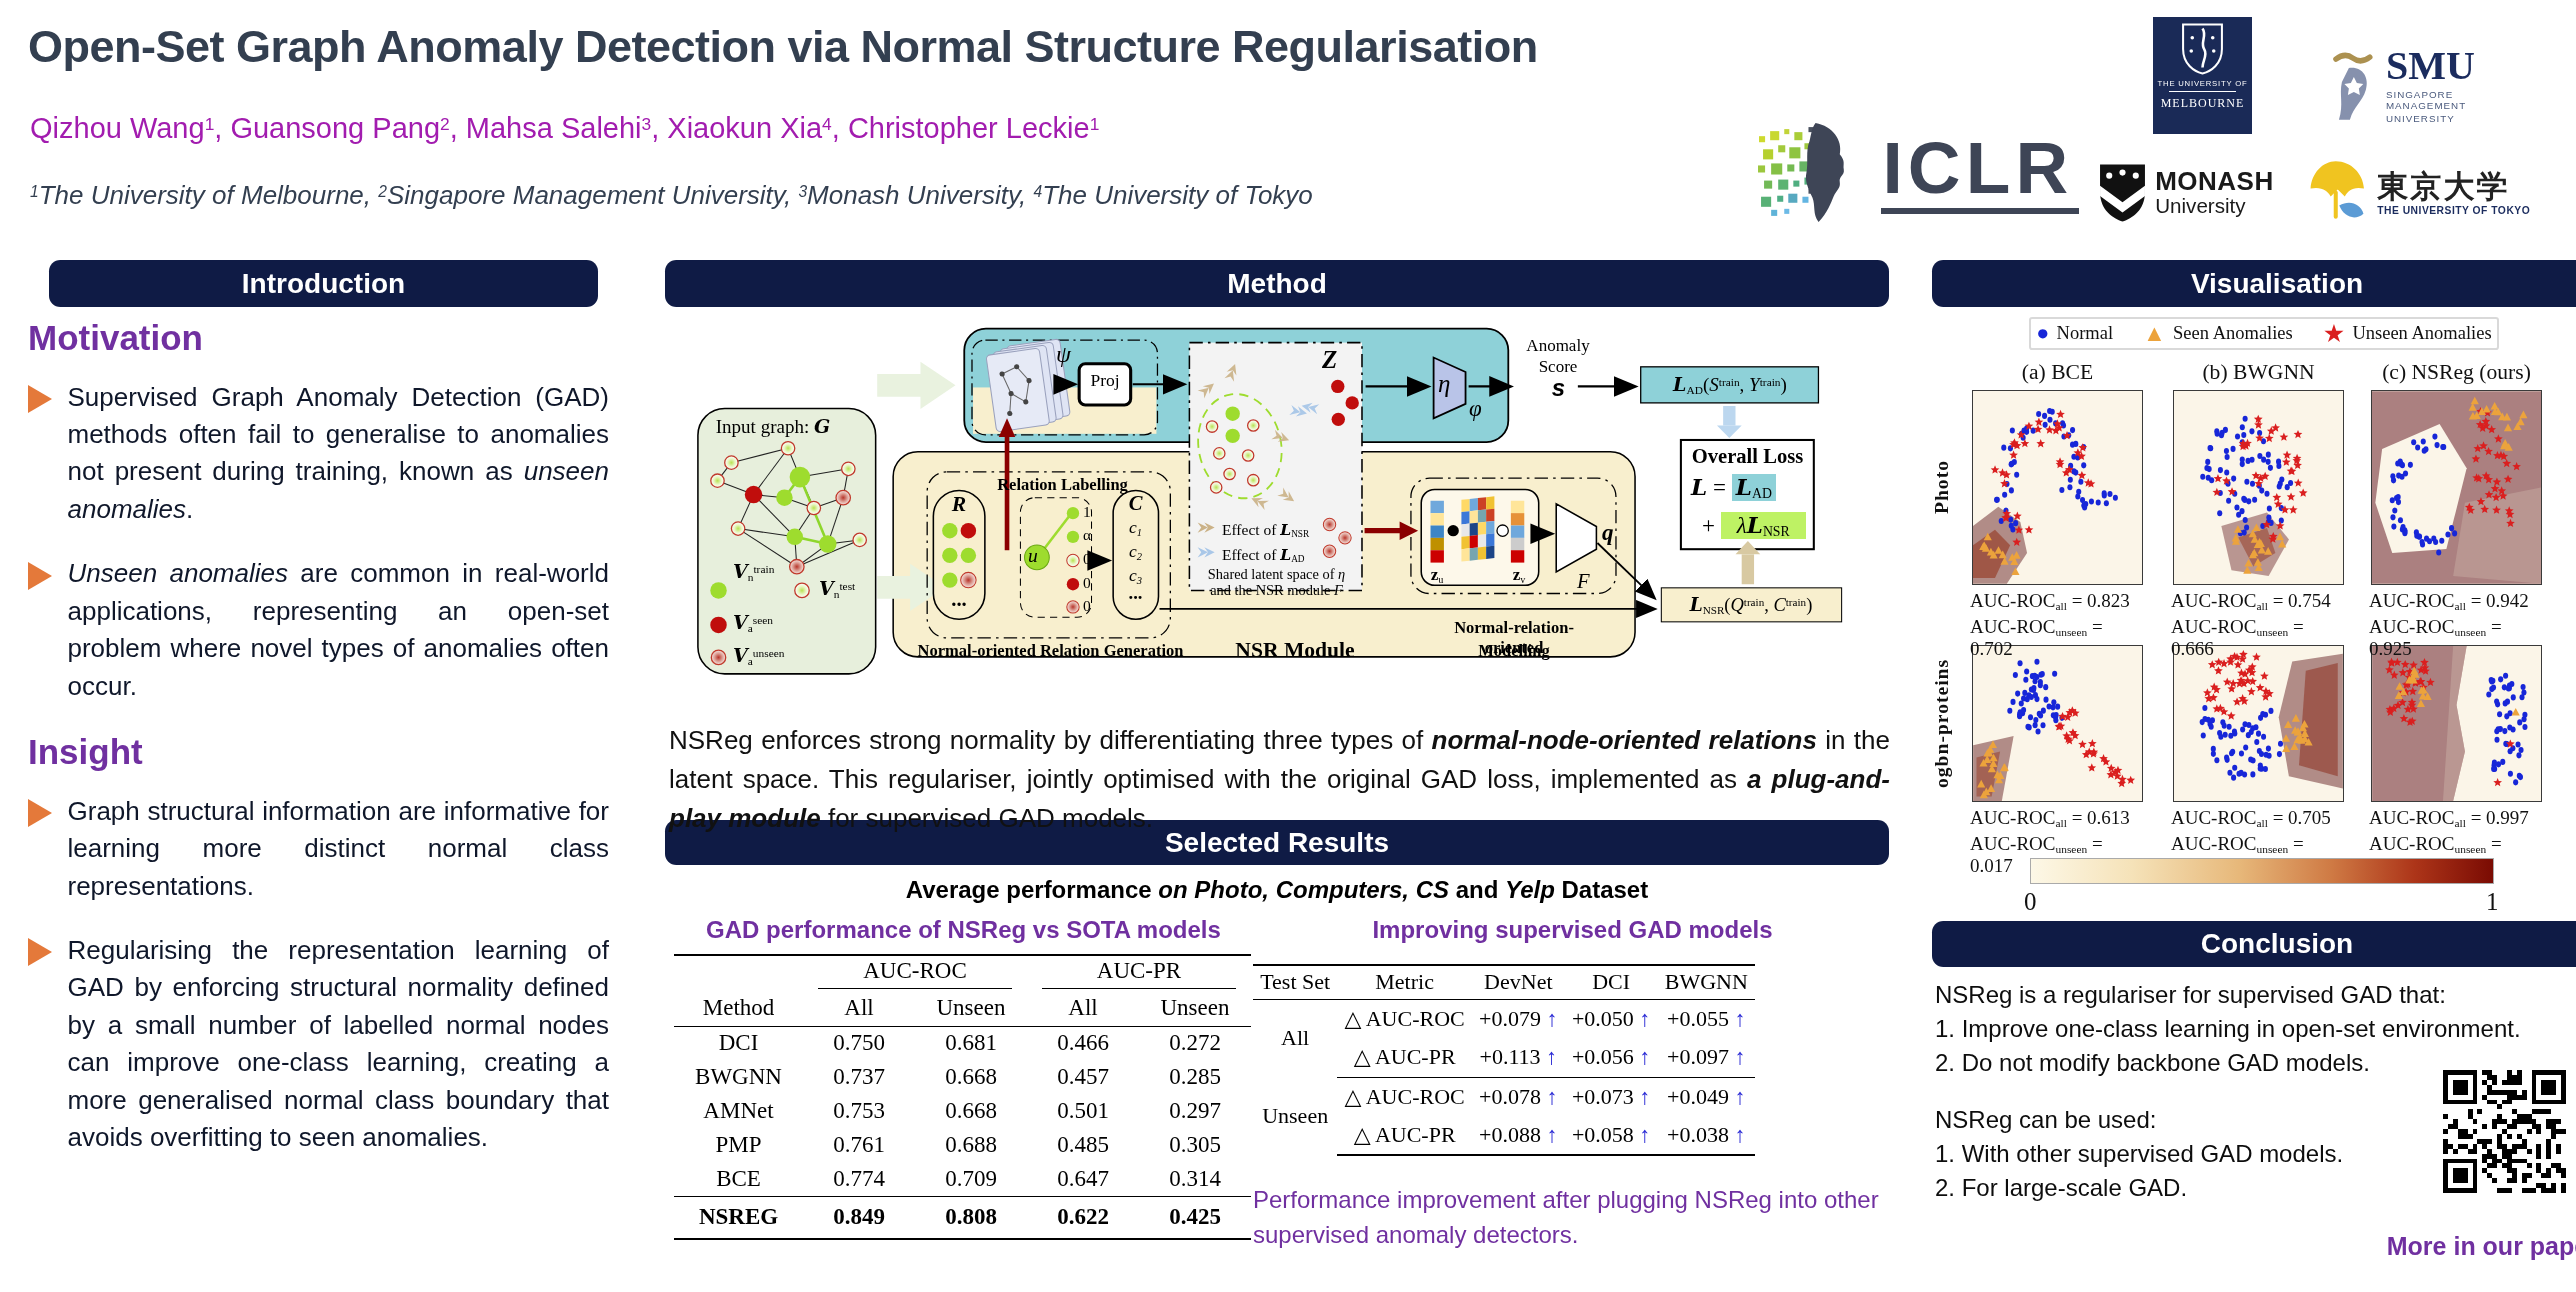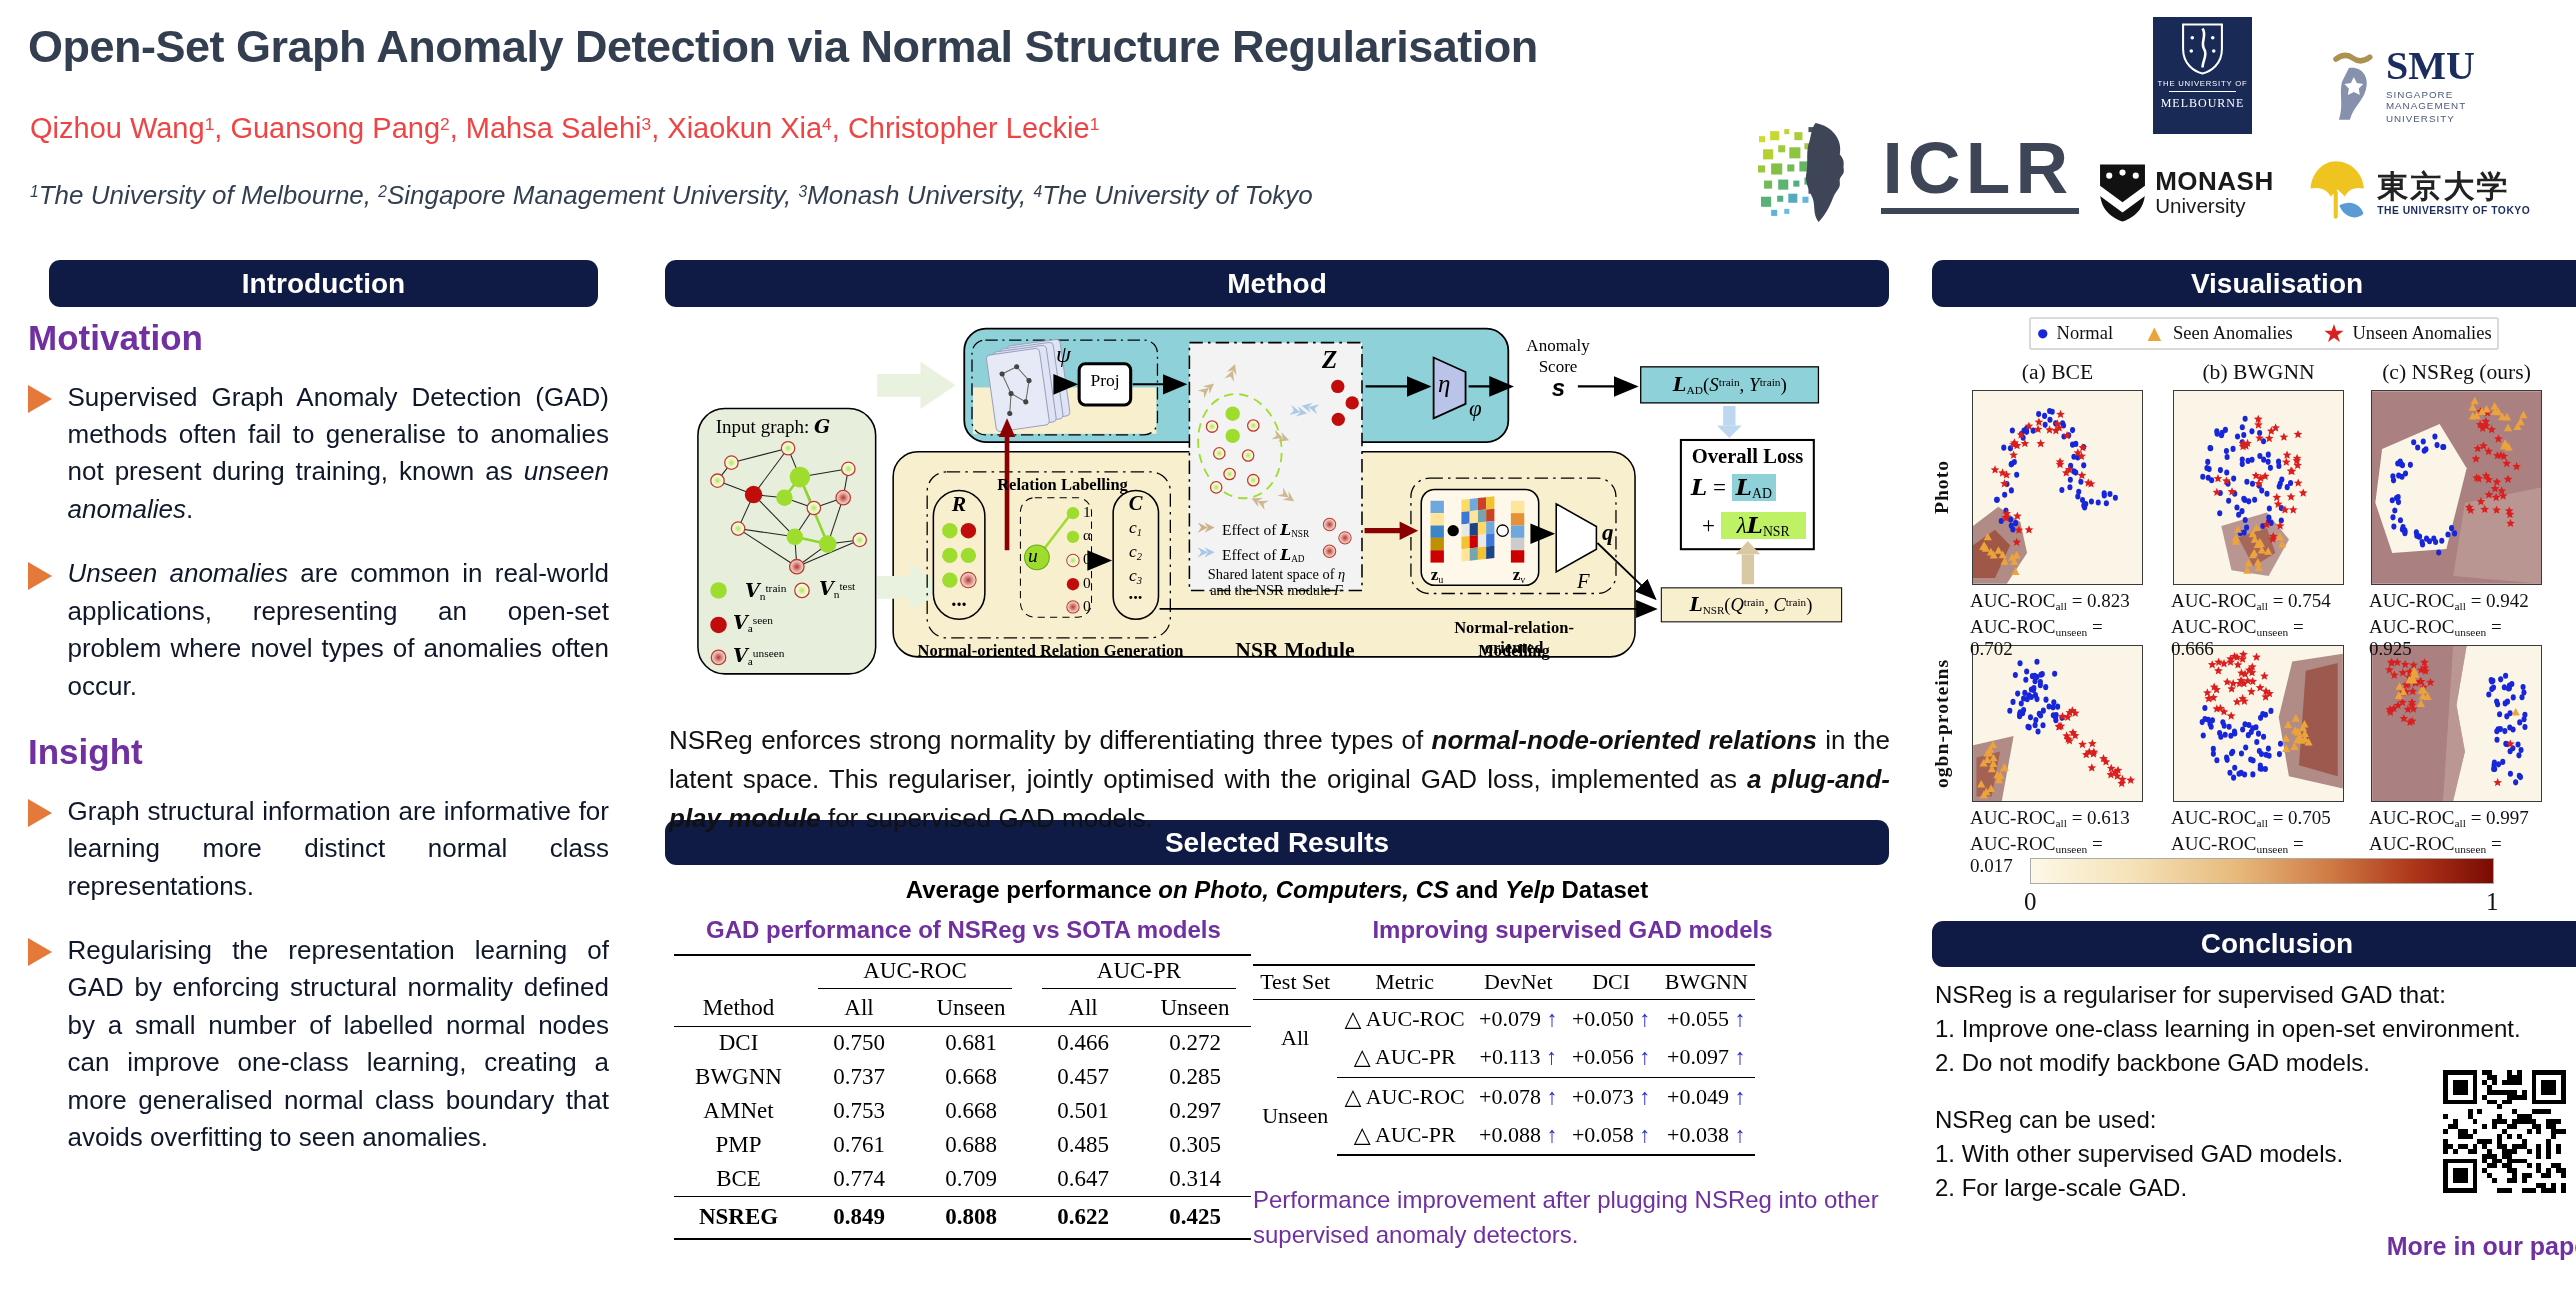--- a/index.html
+++ b/index.html
@@ -8,21 +8,21 @@
     width:2638px; height:1292px; position:relative; overflow:hidden;
     font-family:"Liberation Sans", sans-serif; color:#111;
   }
   .abs { position:absolute; }
   sub { font-size:60%; vertical-align:-0.25em; }
   sup { font-size:60%; vertical-align:0.45em; }
   .cal { font-family:"DejaVu Serif", serif; font-style:italic; font-weight:600; }
 
   
   .title { left:28px; top:20.6px; width:1721px; font-size:45px; font-weight:800; color:#333f50; letter-spacing:-0.5px; }
-  .authors { left:30px; top:112px; font-size:29px; color:#ef4444; }
+  .authors { left:30px; top:112px; font-size:29px; color:#a21caf; }
   .affils { left:30px; top:180px; font-size:26px; font-style:italic; color:#333f50; }
 
   .logo-iclr { left:1756px; top:117px; width:340px; height:111px; display:flex; align-items:center; gap:14.4px; }
   .iclr-text { font-size:73px; font-weight:800; color:#3e4556; letter-spacing:5.2px;
                border-bottom:6.2px solid #3e4556; padding:0 5.2px 4.1px 1px; line-height:1; }
   .logo-melb { left:2153px; top:16.5px; width:99px; height:117px; background:#1a2a57; color:#fff;
                display:flex; flex-direction:column; align-items:center; padding-top:5.2px; }
   .melb-l1 { font-size:7.7px; letter-spacing:0.8px; margin-top:3.1px; }
   .melb-div { width:67px; height:1px; background:#fff; margin:3.6px 0; }
   .melb-l2 { font-size:12px; letter-spacing:1px; font-family:"Liberation Serif",serif; }
@@ -455,21 +455,21 @@
     </g>
 
     <circle cx="100" cy="548" r="16" fill="#9edc2e"></circle>
     <circle cx="262" cy="548" r="14" fill="url(#pg)" stroke="#c0392b" stroke-width="2.5"></circle>
     <circle cx="100" cy="615" r="16" fill="#c00d0c"></circle>
     <circle cx="100" cy="678" r="14" fill="url(#fr)" stroke="#c0392b" stroke-width="2.5"></circle>
   </svg>
 
   
   <div class="fl ctr" style="left:34px; top:107px; width:144px; font-size:19px;">Input graph: <span class="cal">G</span></div>
-  <div class="fl" style="left:66px; top:271px; font-size:19px;margin-left:12px;"><span class="cal">V</span><sub>n</sub><sup>train</sup></div>
+  <div class="fl" style="left:66px; top:252px; font-size:19px;"><span class="cal">V</span><sub>n</sub><sup>train</sup></div>
   <div class="fl" style="left:152px; top:269px; font-size:19px;"><span class="cal">V</span><sub>n</sub><sup>test</sup></div>
   <div class="fl" style="left:66px; top:303px; font-size:19px;"><span class="cal">V</span><sub>a</sub><sup>seen</sup></div>
   <div class="fl" style="left:66px; top:336px; font-size:19px;"><span class="cal">V</span><sub>a</sub><sup>unseen</sup></div>
 
   <div class="fl" style="left:389px; top:33px; font-size:24px; font-style:italic;">ψ</div>
   <div class="fl ctr" style="left:412px; top:62px; width:52px; font-size:17.5px;">Proj</div>
   <div class="fl cal" style="left:655px; top:38px; font-size:25px;">Z</div>
   <div class="fl" style="left:771px; top:62px; font-size:25px; font-style:italic;">η</div>
   <div class="fl" style="left:802px; top:88px; font-size:23px; font-style:italic;">φ</div>
   <div class="fl ctr" style="left:843px; top:28px; width:96px; font-size:17px;">Anomaly</div>

